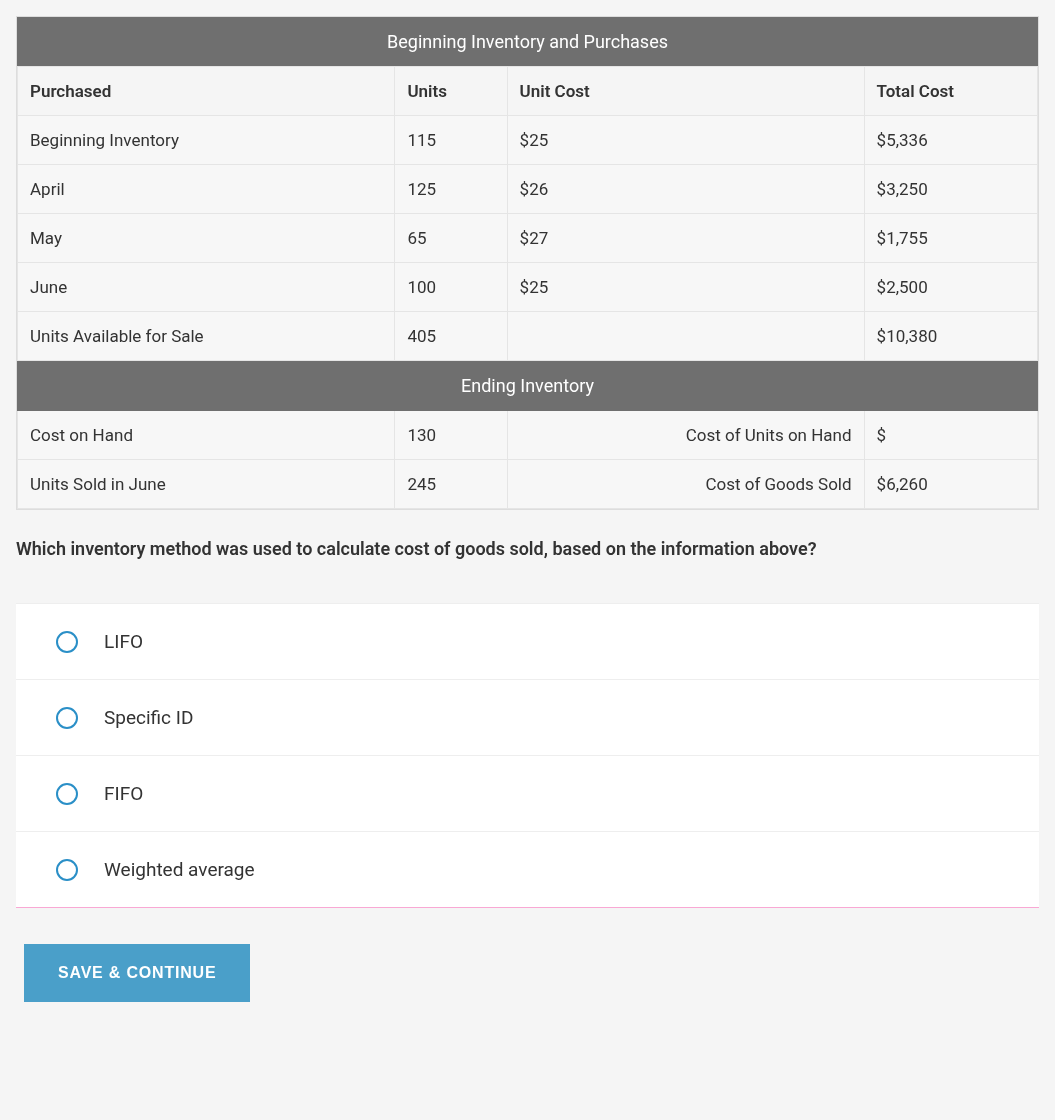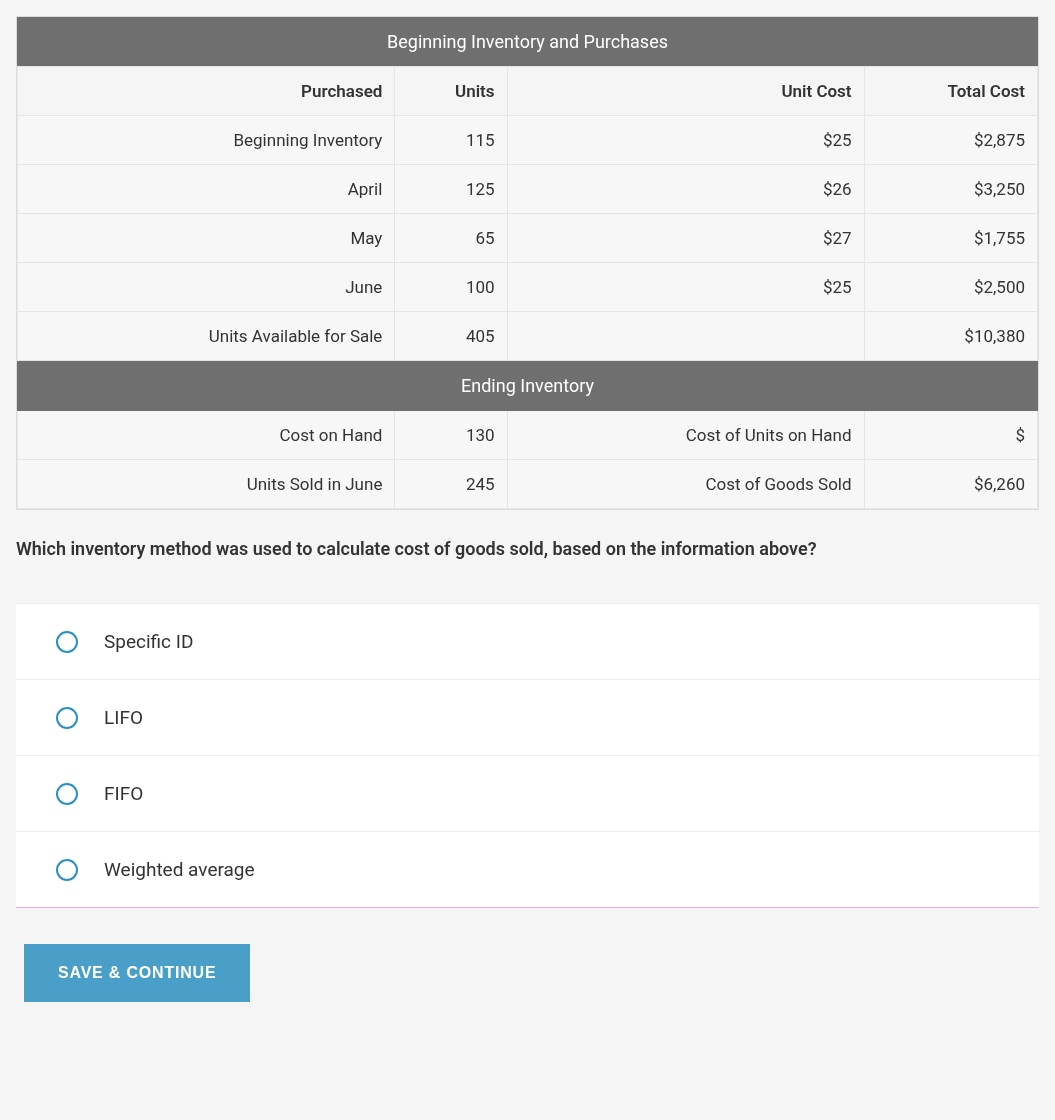--- a/index.html
+++ b/index.html
@@ -21,21 +21,21 @@
     padding: 14px 0;
     font-size: 18px;
     font-weight: 400;
   }
   table {
     width: 100%;
     border-collapse: collapse;
     table-layout: fixed;
   }
   th, td {
-    text-align: right;
+    text-align: left;
     padding: 14px 12px;
     border: 1px solid #e5e5e5;
     font-size: 17px;
     vertical-align: middle;
   }
   th {
     font-weight: 600;
     background: #f5f5f5;
   }
   td {
@@ -114,21 +114,21 @@
         <tr>
       <th>Purchased</th>
       <th>Units</th>
       <th>Unit Cost</th>
       <th>Total Cost</th>
     </tr>
     <tr>
       <td>Beginning Inventory</td>
       <td>115</td>
       <td>$25</td>
-      <td>$2,875</td>
+      <td>$5,336</td>
     </tr>
     <tr>
       <td>April</td>
       <td>125</td>
       <td>$26</td>
       <td>$3,250</td>
     </tr>
     <tr>
       <td>May</td>
       <td>65</td>
@@ -164,25 +164,25 @@
     </tr>
   </tbody>
     </table>
 </div>
 
 <div class="question">Which inventory method was used to calculate cost of goods sold, based on the information above?</div>
 
 <div class="options">
   <div class="option">
     <span class="radio"></span>
-    <span>Specific ID</span>
+    <span>LIFO</span>
   </div>
   <div class="option">
     <span class="radio"></span>
-    <span>LIFO</span>
+    <span>Specific ID</span>
   </div>
   <div class="option">
     <span class="radio"></span>
     <span>FIFO</span>
   </div>
   <div class="option">
     <span class="radio"></span>
     <span>Weighted average</span>
   </div>
 </div>

